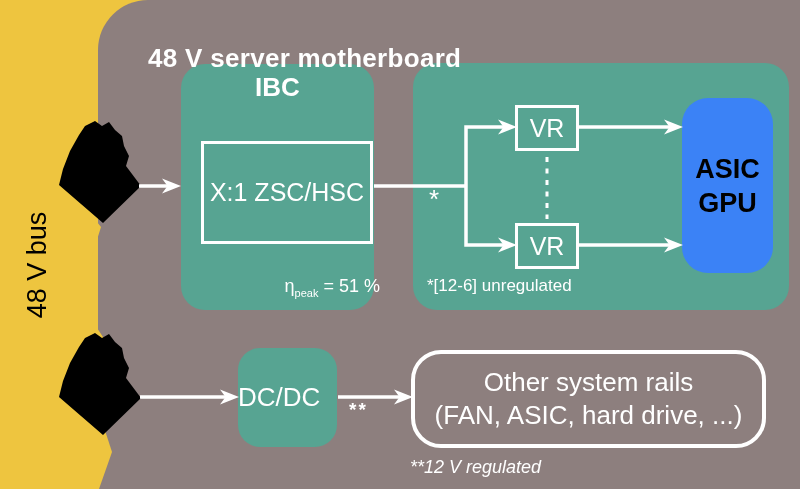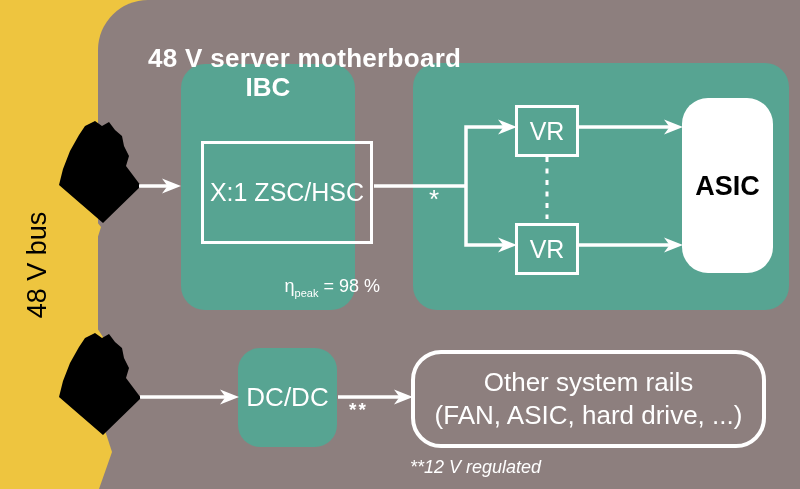--- a/index.html
+++ b/index.html
@@ -17,65 +17,65 @@
   .teal{background:#57a492;border-radius:24px;}
   .title{
     position:absolute;left:148px;top:7px;z-index:3;
     color:#fff;font-size:26px;font-weight:700;letter-spacing:.3px;margin-top:36px;
   }
   .bus-label{
     position:absolute;left:-29px;top:250px;width:132px;height:30px;z-index:3;
     transform:rotate(-90deg);text-align:center;line-height:30px;
     color:#000;font-size:27px;
   }
-  .ibc-box{left:181px;top:64px;width:174px;height:246px;}
+  .ibc-box{left:181px;top:64px;width:193px;height:246px;}
   .ibc-title{
     position:absolute;left:0;top:8px;width:100%;text-align:center;
     color:#fff;font-size:26px;font-weight:700;
   }
   .zsc-box{
     left:201px;top:141px;width:172px;height:103px;z-index:2;
     border:3px solid #fff;display:flex;align-items:center;justify-content:center;
     color:#fff;font-size:25px;white-space:nowrap;
   }
   .eta{
     position:absolute;left:235px;top:276px;width:145px;z-index:3;
     text-align:right;color:#fff;font-size:18px;
   }
   .eta sub{font-size:11px;}
   .vr-stage{left:413px;top:63px;width:376px;height:247px;}
   .vr-box{
     position:absolute;box-sizing:border-box;z-index:2;
-    width:64px;height:52px;border:3px solid #fff;
+    width:64px;height:46px;border:3px solid #fff;
     display:flex;align-items:center;justify-content:center;
     color:#fff;font-size:25px;
   }
   .vr-top{left:515px;top:105px;}
   .vr-bottom{left:515px;top:223px;}
   .branch-marker{
     position:absolute;left:429px;top:184px;z-index:3;
     color:#fff;font-size:26px;
   }
   .rail-voltages{
     position:absolute;left:564px;top:160px;z-index:3;
     color:#fff;font-size:17px;line-height:23px;
   }
   .vr-footnote{
     position:absolute;left:427px;top:276px;z-index:3;
     color:#fff;font-size:17px;
   }
   .asic-box{
     left:682px;top:98px;width:91px;height:175px;z-index:2;
-    background:#ffffff;border-radius:26px;
+    background:#3b82f6;border-radius:26px;
     display:flex;flex-direction:column;align-items:center;justify-content:center;
     color:#000;font-size:27px;font-weight:600;line-height:34px;
   }
   .dcdc-box{
     left:238px;top:348px;width:99px;height:99px;border-radius:22px;
-    display:flex;align-items:center;justify-content:center;
+    display:flex;align-items:center;justify-content:flex-start;
     color:#fff;font-size:26px;
   }
   .dcdc-marker{
     position:absolute;left:349px;top:399px;z-index:3;
     color:#fff;font-size:19px;font-weight:700;letter-spacing:2px;
   }
   .rails-box{
     left:411px;top:350px;width:355px;height:98px;z-index:2;
     border:4px solid #fff;border-radius:30px;
     display:flex;flex-direction:column;align-items:center;justify-content:center;
@@ -100,33 +100,35 @@
   <div class="title">48 V server motherboard</div>
 
   <div class="bus-label">48 V bus</div>
 
   <div class="box teal ibc-box">
     <div class="ibc-title">IBC</div>
   </div>
   <div class="box zsc-box">
     <span>X:1 ZSC/HSC</span>
   </div>
-  <div class="eta"><span>η</span><sub>peak</sub> <span>= 98 %</span></div>
+  <div class="eta"><span>η</span><sub>peak</sub> <span>= 51 %</span></div>
 
   <div class="box teal vr-stage"></div>
   <div class="box vr-box vr-top">
     <span>VR</span>
   </div>
   <div class="box vr-box vr-bottom">
     <span>VR</span>
   </div>
   <div class="branch-marker">*</div>
+  <div class="vr-footnote">*[12-6] unregulated</div>
 
   <div class="box asic-box">
     <div>ASIC</div>
+    <div>GPU</div>
   </div>
 
   <div class="box teal dcdc-box">
     <span>DC/DC</span>
   </div>
   <div class="dcdc-marker">**</div>
 
   <div class="box rails-box">
     <div>Other system rails</div>
     <div>(FAN, ASIC, hard drive, ...)</div>

